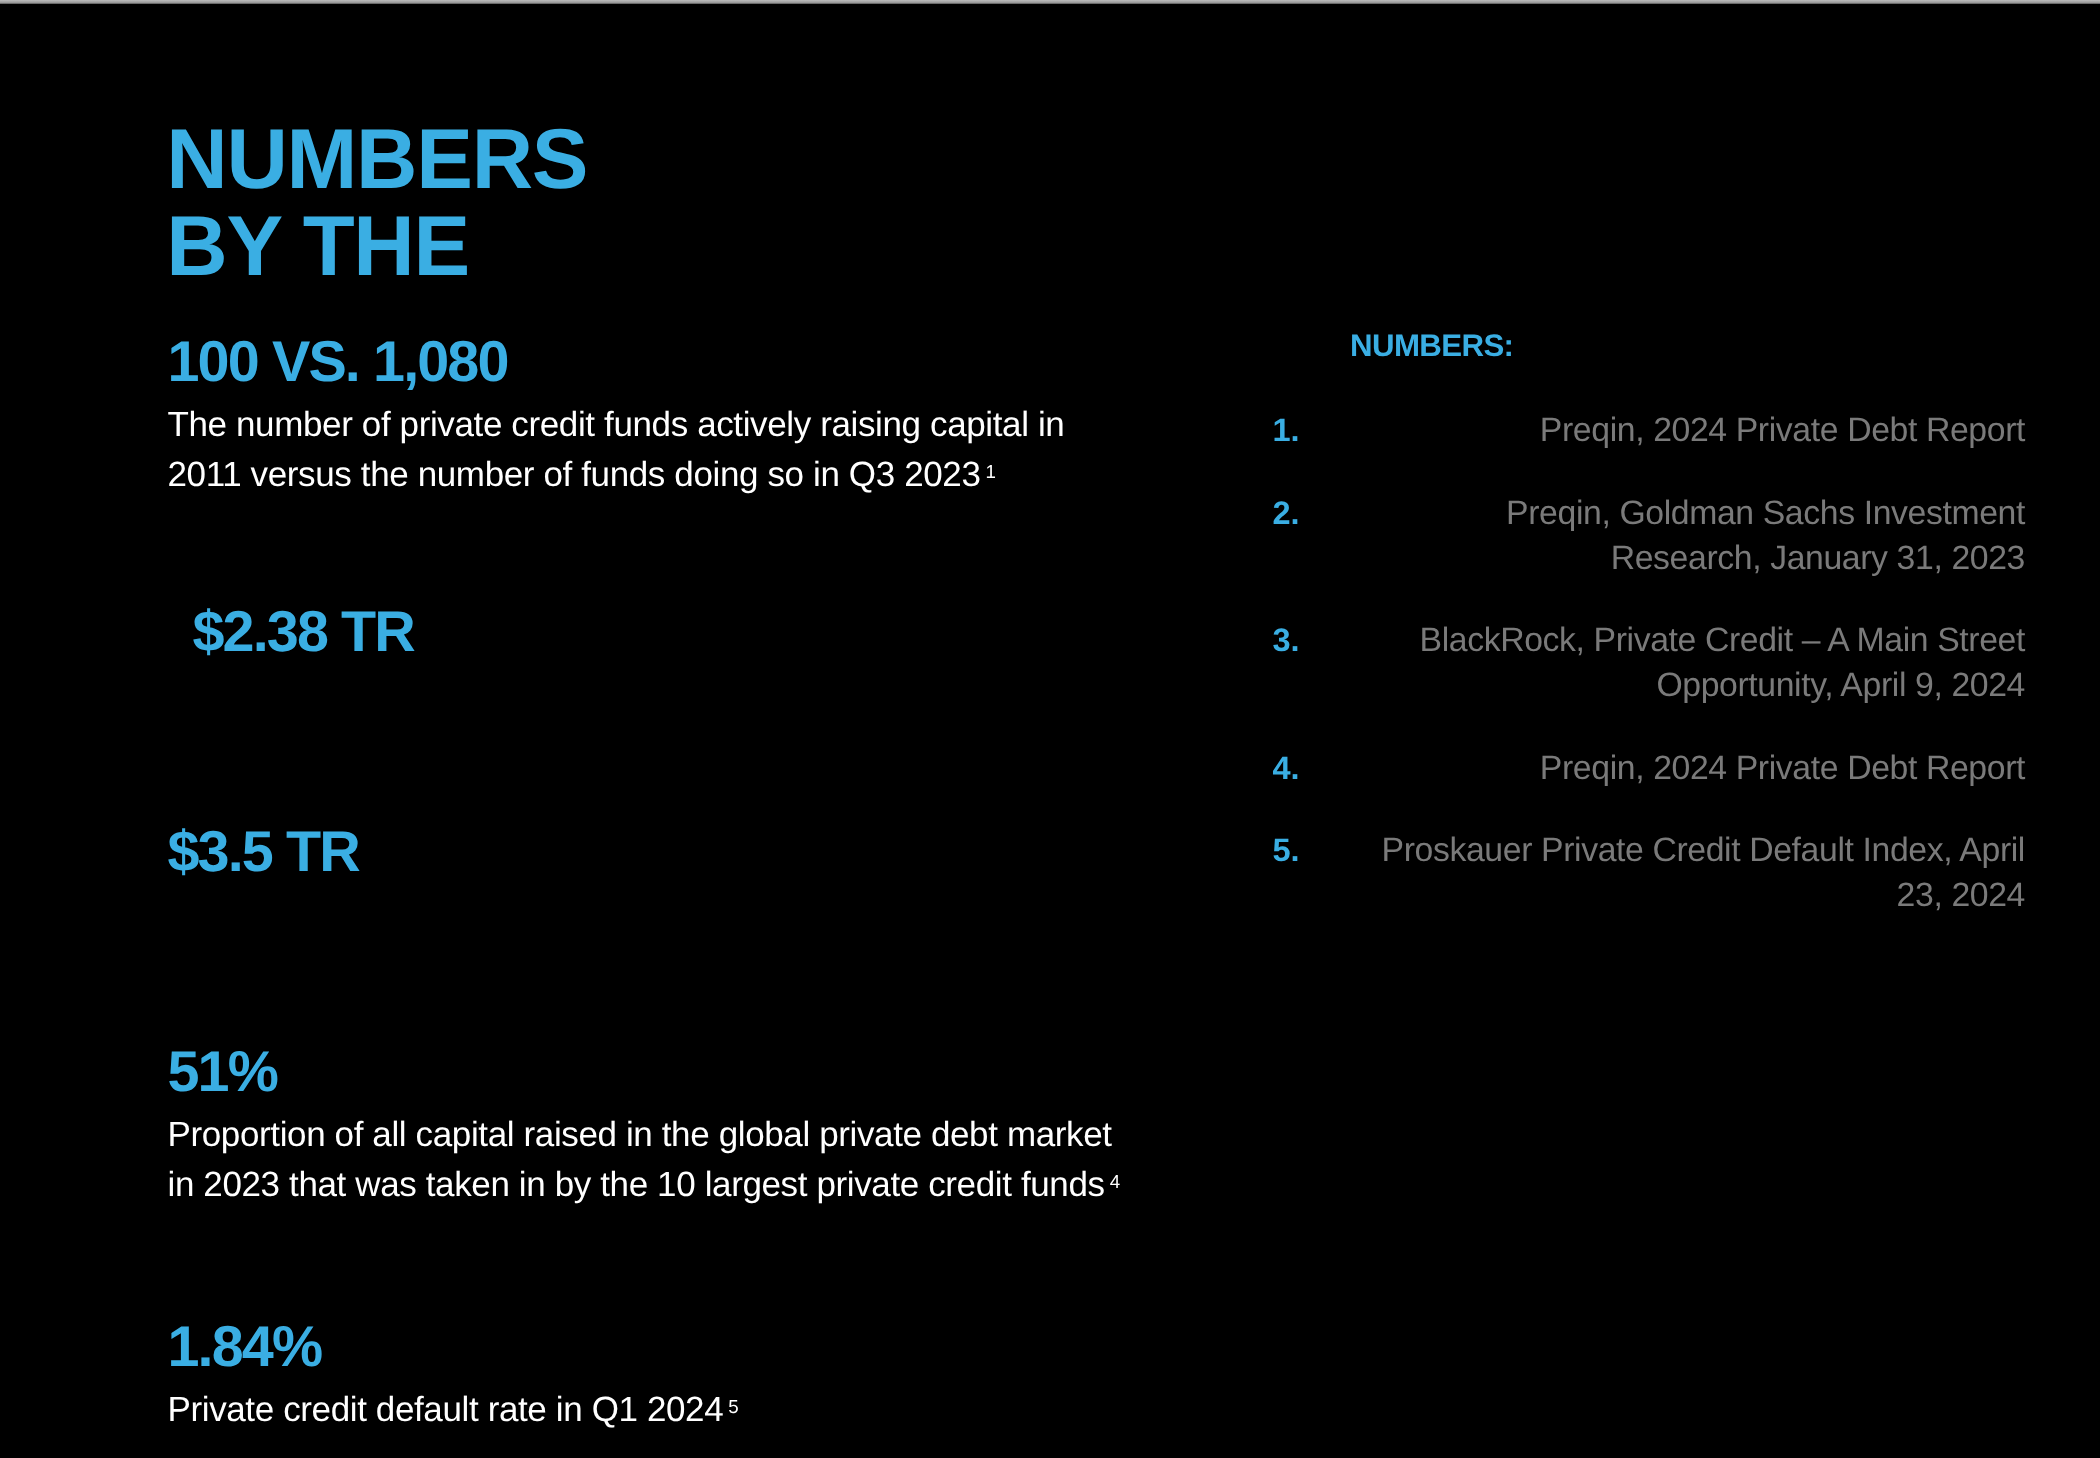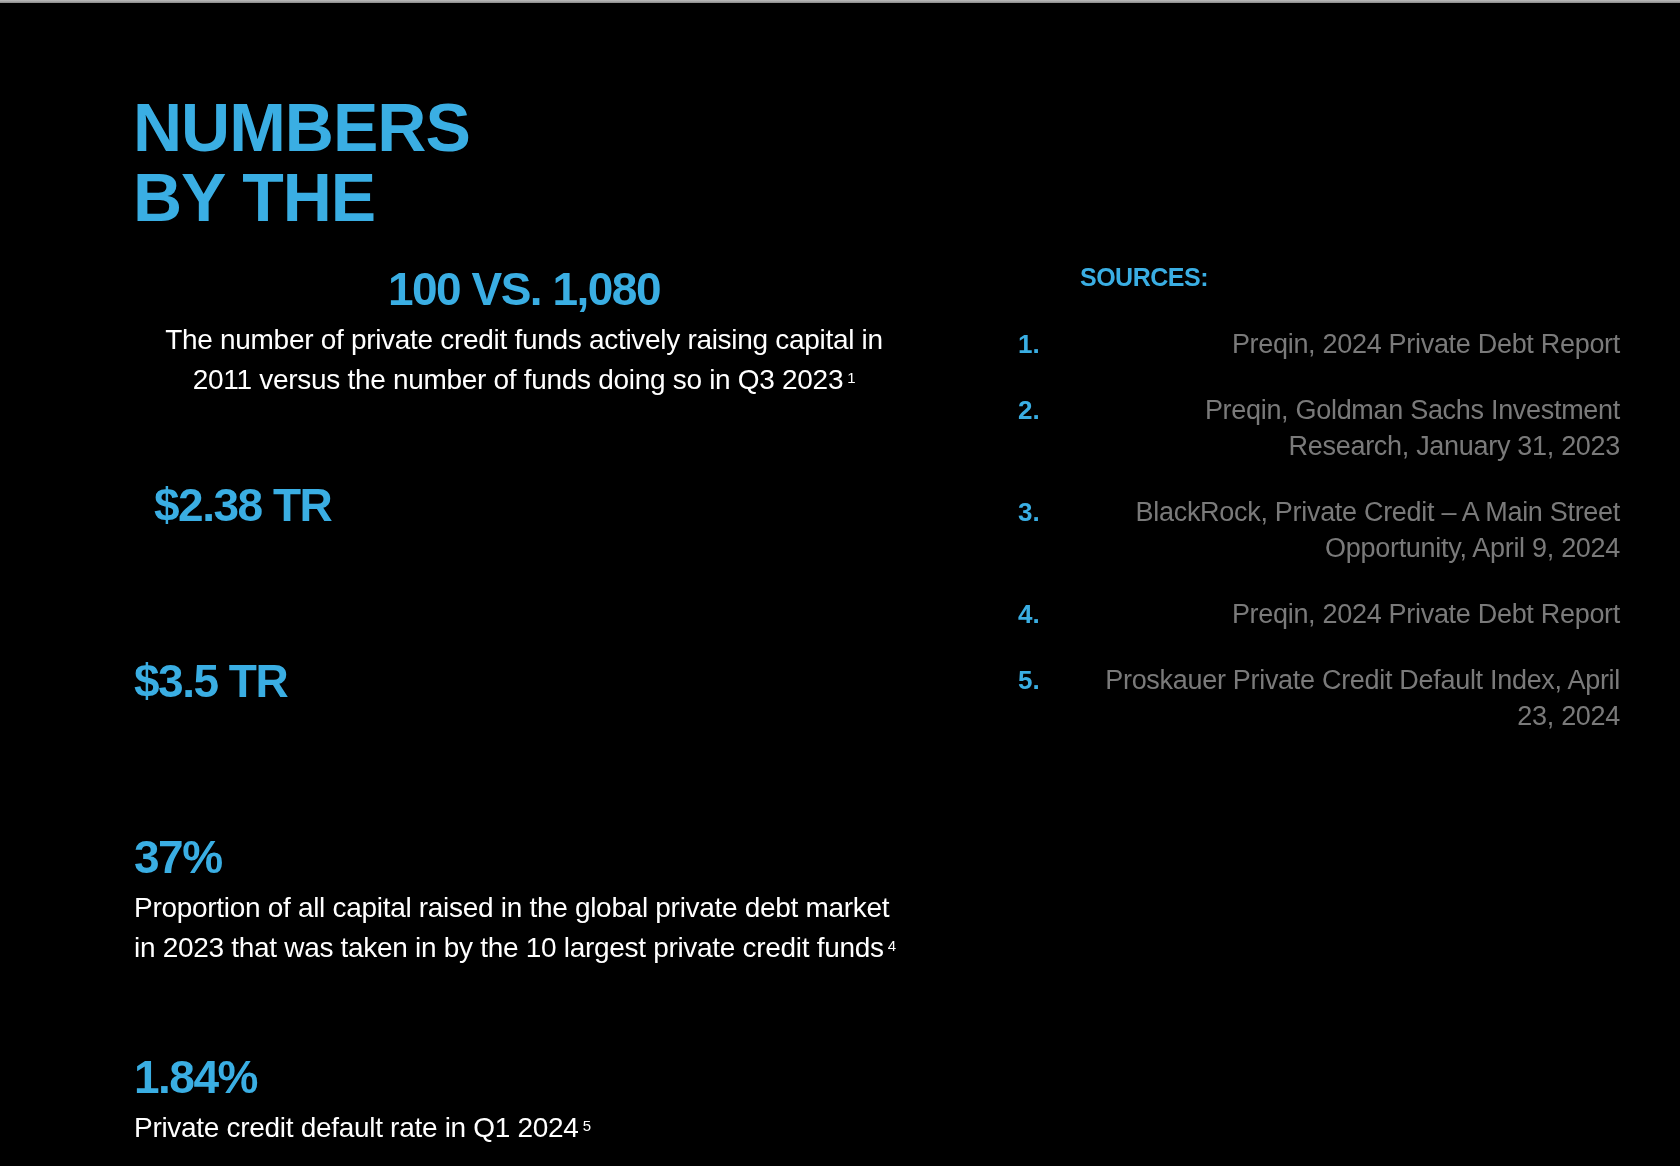--- a/index.html
+++ b/index.html
@@ -110,46 +110,46 @@
 <body>
 
 <div class="top-rule"></div>
 
 <h1 class="page-title">
   <span>NUMBERS</span>
   <span>BY THE</span>
 </h1>
 
 <section class="stats">
-  <div class="stat" style="top:0px;text-align:center;">
+  <div class="stat" style="top:0px;">
     <span class="stat-value">100 VS. 1,080</span>
     <p class="stat-desc"><span>The number of private credit funds actively raising capital in 2011 versus the number of funds doing so in Q3 2023</span><sup>1</sup></p>
   </div>
 
   <div class="stat" style="top:216px;margin-left:20px;">
     <span class="stat-value">$2.38 TR</span>
   </div>
 
   <div class="stat" style="top:392px;">
     <span class="stat-value">$3.5 TR</span>
   </div>
 
   <div class="stat" style="top:568px;">
-    <span class="stat-value">37%</span>
+    <span class="stat-value">51%</span>
     <p class="stat-desc"><span>Proportion of all capital raised in the global private debt market in 2023 that was taken in by the 10 largest private credit funds</span><sup>4</sup></p>
   </div>
 
   <div class="stat" style="top:788px;">
     <span class="stat-value">1.84%</span>
     <p class="stat-desc"><span>Private credit default rate in Q1 2024</span><sup>5</sup></p>
   </div>
 </section>
 
 <aside class="sources">
-  <h2 class="sources-title">SOURCES:</h2>
+  <h2 class="sources-title">NUMBERS:</h2>
 
   <div class="source-item" style="top:64px;">
     <span class="source-num">1.</span>
     <span class="source-text">Preqin, 2024 Private Debt Report</span>
   </div>
 
   <div class="source-item" style="top:130px;">
     <span class="source-num">2.</span>
     <span class="source-text">Preqin, Goldman Sachs Investment Research, January 31, 2023</span>
   </div>

